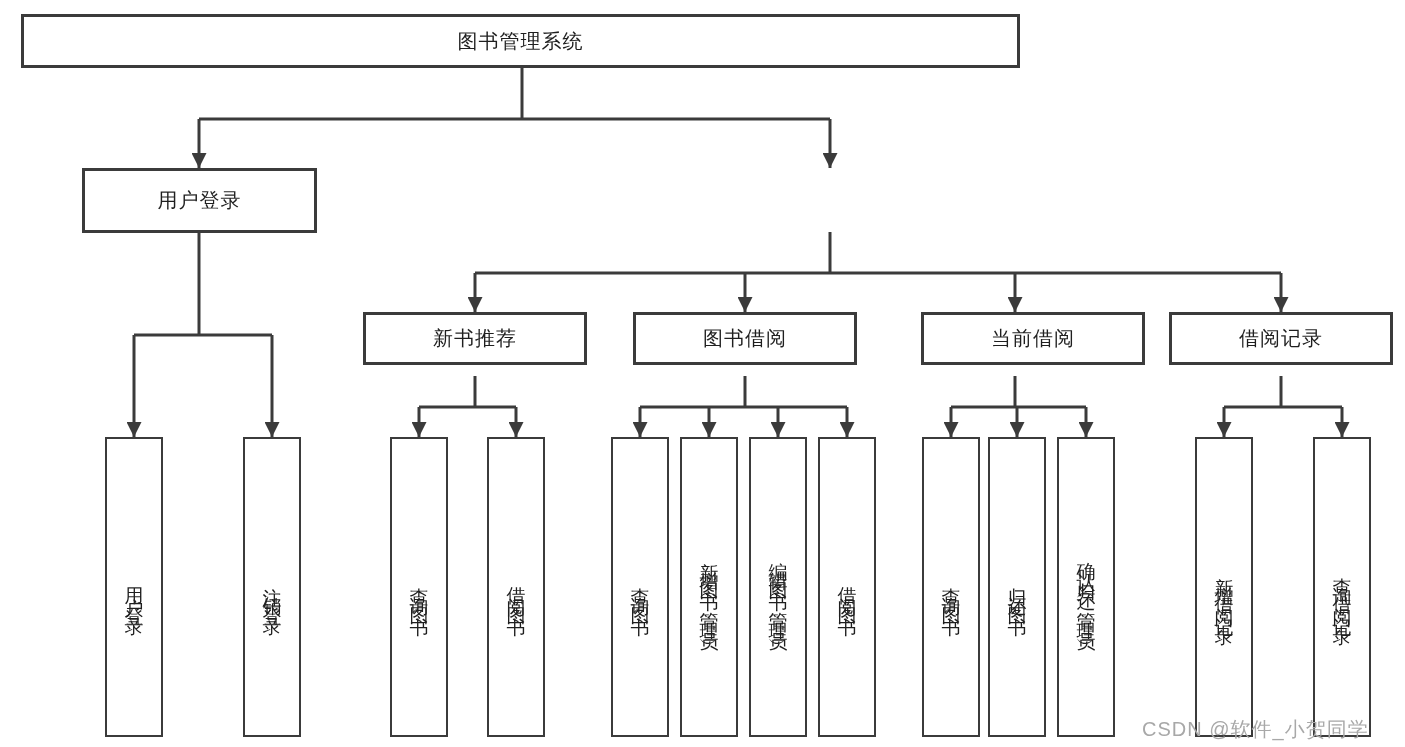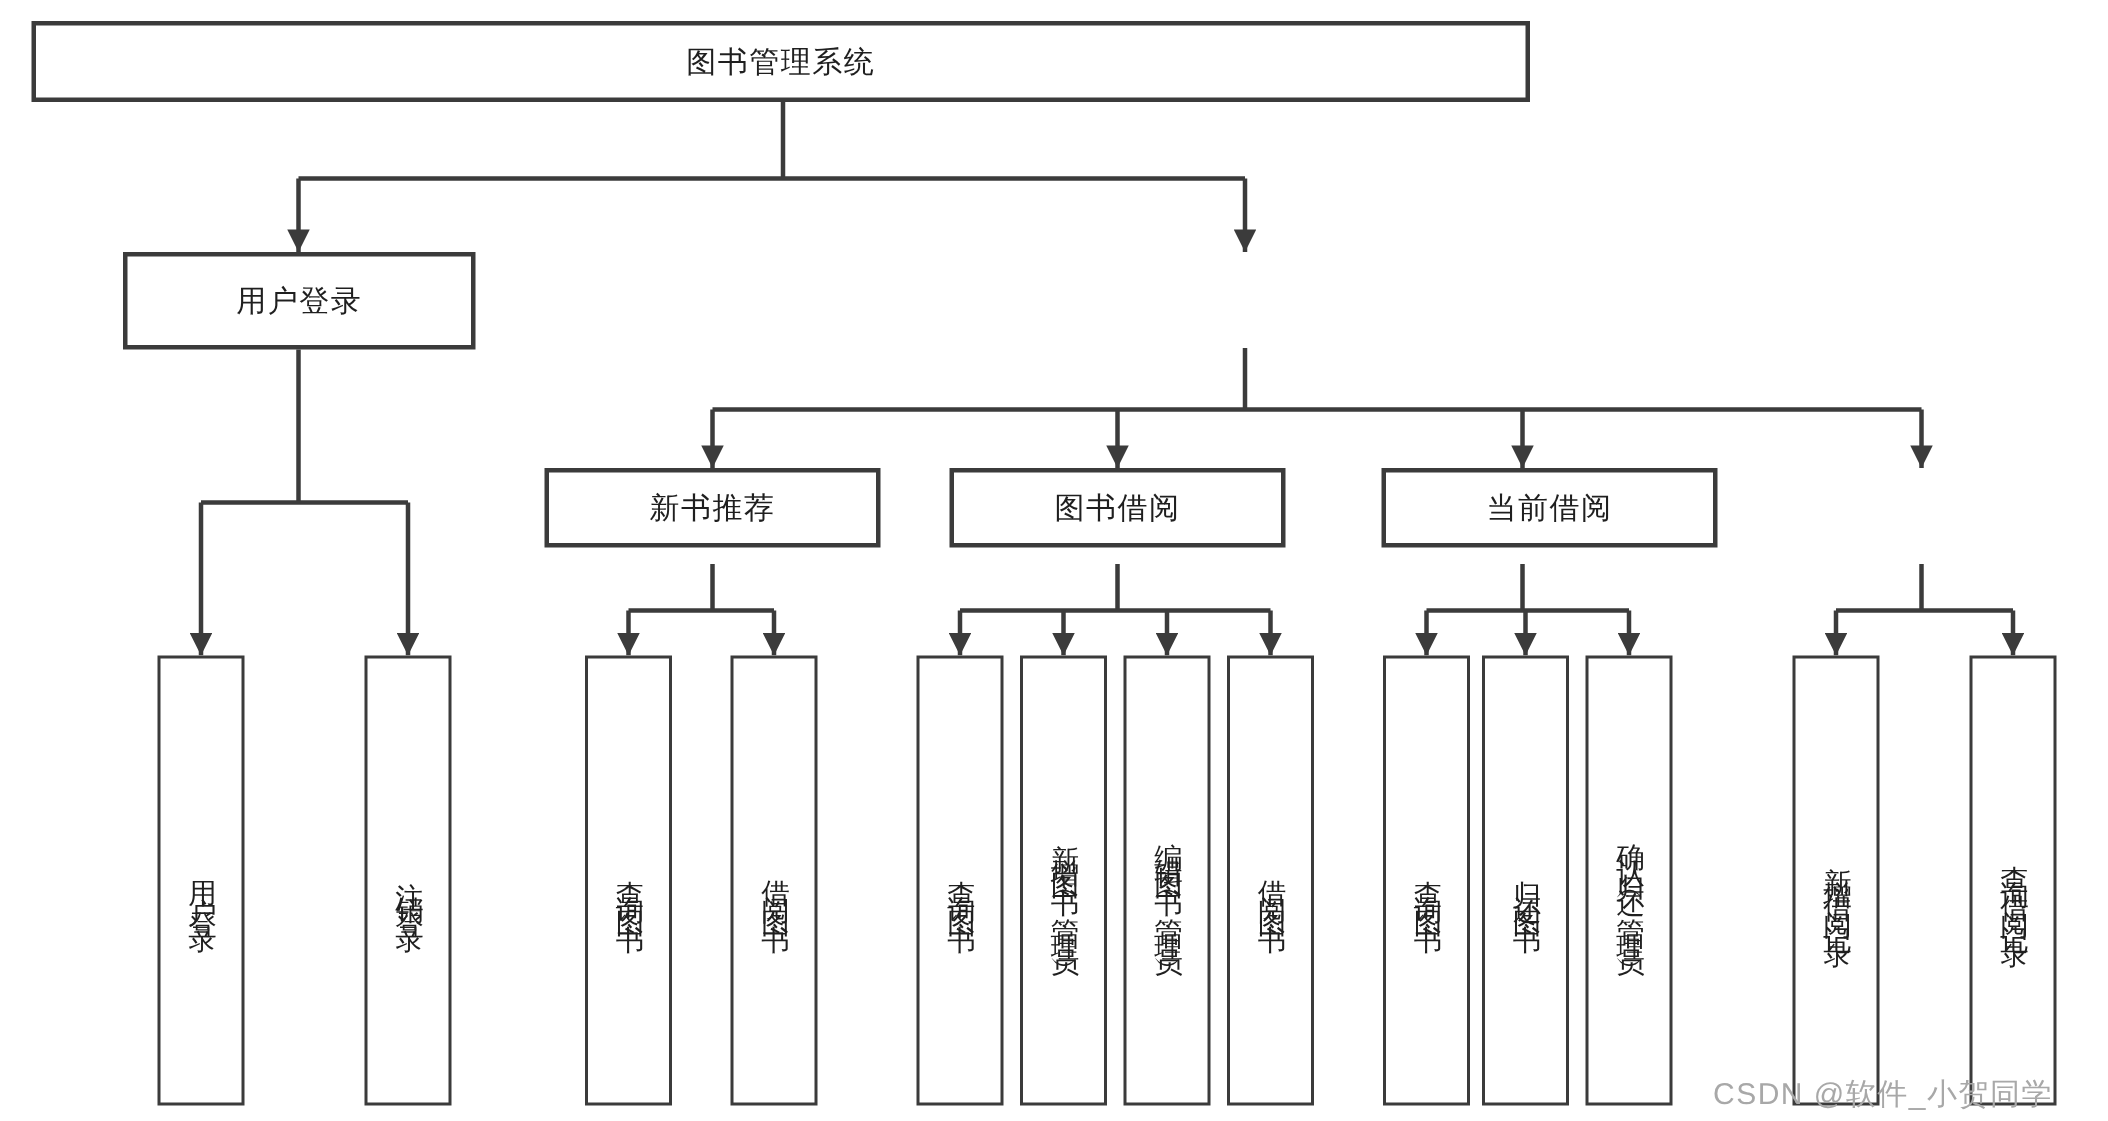--- a/index.html
+++ b/index.html
@@ -122,20 +122,23 @@
 
   <div class="node lvl3" style="left:363px;">
     <span class="lbl">新书推荐</span>
   </div>
   <div class="node lvl3" style="left:633px;">
     <span class="lbl">图书借阅</span>
   </div>
   <div class="node lvl3" style="left:903px;margin-left:18px;">
     <span class="lbl">当前借阅</span>
   </div>
+  <div class="node lvl3" style="left:1169px;">
+    <span class="lbl">借阅记录</span>
+  </div>
 
   <div class="node leaf" style="left:105px;">
     <span class="lbl">用户登录</span>
   </div>
   <div class="node leaf" style="left:243px;">
     <span class="lbl">注销登录</span>
   </div>
 
   <div class="node leaf" style="left:390px;">
     <span class="lbl">查询图书</span>

